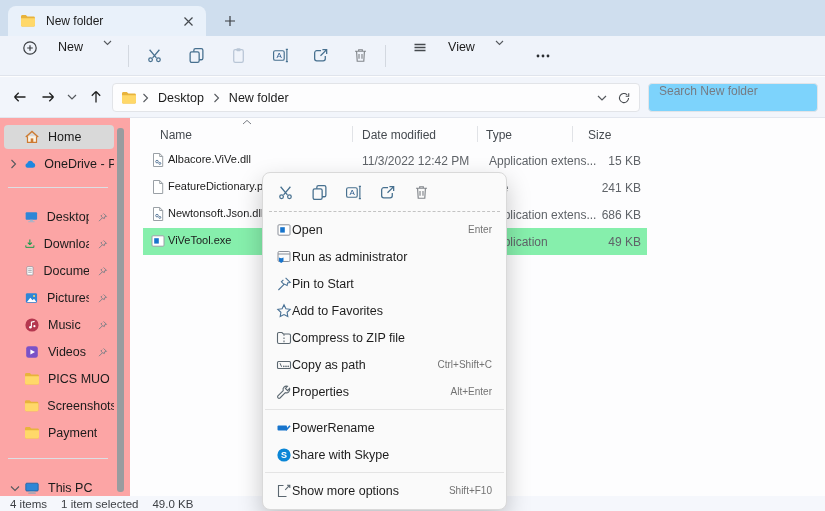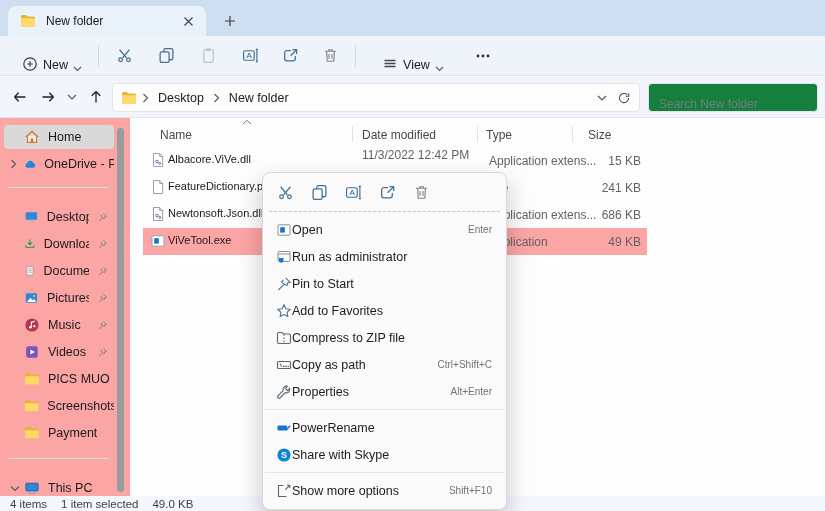--- a/index.html
+++ b/index.html
@@ -11,35 +11,35 @@
   .tabbar { position:absolute; left:0; top:0; width:825px; height:36px; background:#cfdeee; }
   .tab { position:absolute; left:8px; top:6px; width:198px; height:30px; background:#e9f1fa;
          border-radius:8px 8px 0 0; display:flex; align-items:center; padding:0 8px 0 12px; }
   .tab-title { font-size:12px; margin-left:10px; flex:1; white-space:nowrap; overflow:hidden; }
   .tab-close { width:20px; height:20px; display:flex; align-items:center; justify-content:center; border-radius:4px; }
   .newtab { position:absolute; left:218px; top:9px; width:24px; height:24px; display:flex; align-items:center; justify-content:center; border-radius:4px; }
 
   
   .toolbar { position:absolute; left:0; top:36px; width:825px; height:40px; background:#eff3fa;
              border-bottom:1px solid #e0e4ec; display:flex; align-items:center; }
-  .tb-btn { display:flex; align-items:flex-end; gap:5px; padding:0 8px; height:32px; border-radius:4px; font-size:12.5px; }
+  .tb-btn { display:flex; align-items:flex-start; gap:20px; padding:0 8px; height:32px; border-radius:4px; font-size:12.5px; }
   .tb-ico { width:34px; height:32px; display:flex; align-items:center; justify-content:center; border-radius:4px; }
   .tb-sep { width:1px; height:22px; background:#d3d8e0; margin:0 8px; }
   .chev { flex:0 0 auto; }
 
   
   .navbar { position:absolute; left:0; top:77px; width:825px; height:41px; background:#f2f5fb;
             border-bottom:1px solid #e2e6ee; display:flex; align-items:center; }
   .nav-arrow { width:28px; height:28px; display:flex; align-items:center; justify-content:center; border-radius:4px; }
   .crumbbox { position:absolute; left:112px; top:6px; width:528px; height:29px; background:#fdfdfe;
               border:1px solid #e2e4e8; border-radius:4px; display:flex; align-items:center; padding:0 8px; font-size:12.5px; }
   .crumb-seg { padding:0 4px; white-space:nowrap; }
   .crumb-right { margin-left:auto; display:flex; align-items:center; gap:10px; }
-  .searchbox { position:absolute; left:648px; top:6px; width:170px; height:29px; background:#15803d;
-               border:1px solid #e2e4e8; border-radius:4px; display:flex; align-items:flex-end; padding:0 10px; }
+  .searchbox { position:absolute; left:648px; top:6px; width:170px; height:29px; background:#7dd3fc;
+               border:1px solid #e2e4e8; border-radius:4px; display:flex; align-items:flex-start; padding:0 10px; }
   .searchbox input { border:none; outline:none; background:transparent; font-family:"Liberation Sans",sans-serif;
                      font-size:12px; color:#1b1b1b; width:100%; }
   .searchbox input::placeholder { color:#767b83; }
 
   
   .sidebar { position:absolute; left:0; top:118px; width:130px; height:378px; background:#fca5a5; }
   .side-item { position:absolute; left:4px; width:110px; height:24px; display:flex; align-items:center;
                border-radius:4px; font-size:12.5px; padding-left:20px; gap:8px; }
   .side-item .lbl { white-space:nowrap; overflow:hidden; }
   .side-item.selected { background:#d9d9d9; }
@@ -48,24 +48,24 @@
   .side-div { position:absolute; left:8px; width:100px; height:1px; background:#dcdfe4; }
   .side-scroll { position:absolute; left:117px; top:10px; width:7px; height:364px; background:#999c9f; border-radius:3px; }
 
   
   .listpane { position:absolute; left:130px; top:118px; width:695px; height:378px; background:#fdfdfe; }
   .lhead { position:absolute; top:6px; height:22px; font-size:12px; color:#454a50; display:flex; align-items:center; }
   .hsep { position:absolute; top:8px; width:1px; height:16px; background:#e1e3e7; }
   .frow { position:absolute; left:13px; width:504px; height:27px; font-size:12px; color:#5f6368; }
   .frow .fico { position:absolute; left:7px; top:5px; }
   .frow .fname { position:absolute; left:25px; top:6px; font-size:11px; color:#1b1b1b; white-space:nowrap; }
-  .frow .fdate { position:absolute; left:219px; top:1px; white-space:nowrap; }
+  .frow .fdate { position:absolute; left:219px; top:7px; white-space:nowrap; }
   .frow .ftype { position:absolute; left:346px; top:7px; white-space:nowrap; overflow:hidden; width:120px; }
   .frow .fsize { position:absolute; right:6px; top:7px; white-space:nowrap; }
-  .frow.selected { background:#fca5a5; }
+  .frow.selected { background:#86efac; }
 
   
   .cmenu { position:absolute; left:262px; top:172px; width:245px; background:#fafafa;
            border:1px solid #d9d9d9; border-radius:8px; box-shadow:0 10px 24px rgba(0,0,0,.22);
            padding-bottom:5px; z-index:10; }
   .qrow { height:38px; display:flex; align-items:center; padding:0 10px; gap:9px; }
   .qbtn { width:25px; height:25px; display:flex; align-items:center; justify-content:center; border-radius:4px; }
   .qdash { border-top:1px dashed #c3c3c3; margin:0 6px 4px 6px; }
   .mitem { height:27px; display:flex; align-items:center; padding:0 14px 0 13px; font-size:12.5px; color:#1d1d1d; }
   .mitem .sk { margin-left:auto; font-size:10px; color:#737373; }

